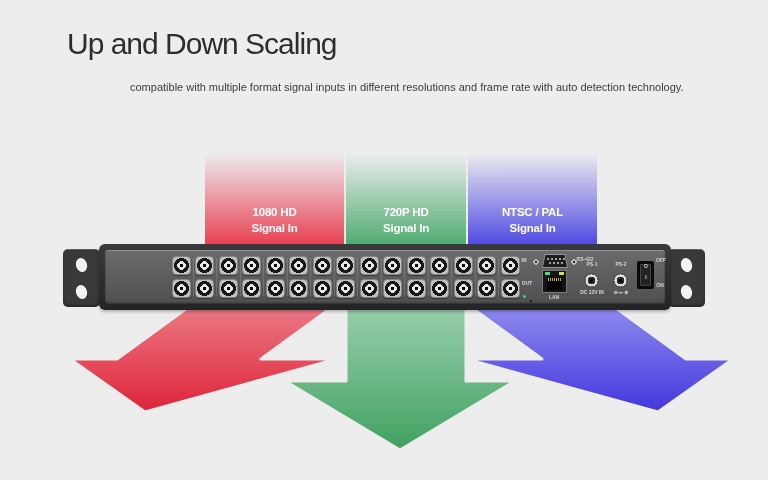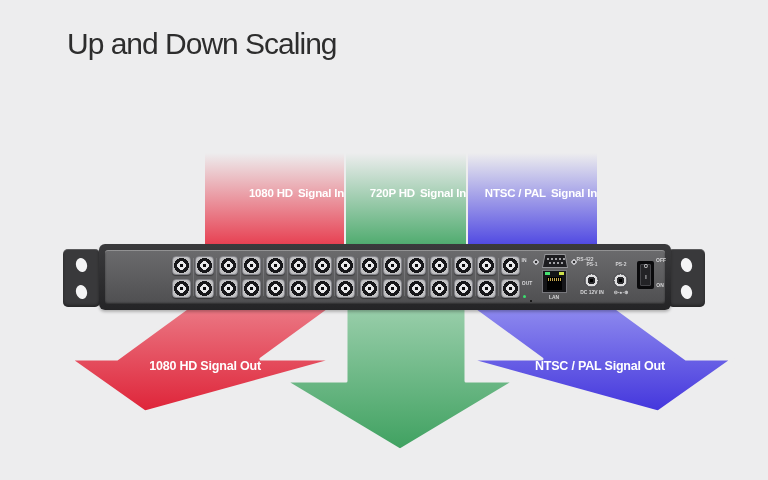--- a/index.html
+++ b/index.html
@@ -6,21 +6,21 @@
   body{font-family:"Liberation Sans", sans-serif;}
   .stage{position:relative;width:768px;height:480px;background:var(--bg);overflow:hidden;}
 
   
   .title{position:absolute;left:67px;top:27px;font-size:30px;font-weight:400;letter-spacing:-1px;color:var(--title_color);}
   .intro{position:absolute;font-size:11px;color:var(--text_color);letter-spacing:0;}
   .intro.l1{left:130px;top:81px;}
   .intro.l2{left:67px;top:94px;}
 
   
-  .band{position:absolute;top:153px;height:94px;display:flex;flex-direction:row;justify-content:flex-end;align-items:center;gap:5px;padding-bottom:13px;box-sizing:border-box;z-index:1;}
+  .band{position:absolute;top:153px;height:94px;display:flex;flex-direction:column;justify-content:flex-end;align-items:center;gap:5px;padding-bottom:13px;box-sizing:border-box;z-index:1;}
   .band.red{left:205px;width:139px;background:linear-gradient(to bottom,rgba(255,255,255,0),var(--band_red));}
   .band.green{left:346px;width:120px;background:linear-gradient(to bottom,rgba(255,255,255,0),var(--band_green));}
   .band.blue{left:468px;width:129px;background:linear-gradient(to bottom,rgba(255,255,255,0),var(--band_blue));}
   .band span{color:#fff;font-weight:700;font-size:11.5px;letter-spacing:-0.2px;line-height:11px;}
 
   
   .arrows{position:absolute;left:0;top:0;z-index:1;}
   .out-label{position:absolute;width:200px;text-align:center;color:#fff;font-weight:700;font-size:12.5px;letter-spacing:-0.2px;z-index:1;}
   .out-label.red{left:105px;top:359px;}
   .out-label.green{left:300px;top:370px;}
@@ -60,20 +60,21 @@
 
   .led{position:absolute;left:418px;top:45px;width:3px;height:3px;border-radius:50%;background:#3ae06e;}
   .pinhole{position:absolute;left:425px;top:50px;width:2px;height:2px;border-radius:50%;background:#0a0a0a;}
 </style>
 </head>
 <body>
 
 <div class="stage">
 
   <div class="title">Up and Down Scaling</div>
+  <div class="intro l1">compatible with multiple format signal inputs in different resolutions and frame rate with auto detection technology.</div>
 
   <div class="band red">
     <span>1080 HD</span>
     <span>Signal In</span>
   </div>
   <div class="band green">
     <span>720P HD</span>
     <span>Signal In</span>
   </div>
   <div class="band blue">
@@ -93,22 +94,20 @@
       </linearGradient>
       <linearGradient id="gBlue" gradientUnits="userSpaceOnUse" x1="0" y1="305" x2="0" y2="415">
         <stop offset="0" style="stop-color:var(--arrow_blue_top)"></stop>
           <stop offset="1" style="stop-color:var(--arrow_blue_bot)"></stop>
       </linearGradient>
     </defs>
     <path fill="url(#gRed)" style="stroke:var(--bg)" stroke-width="3" stroke-linejoin="round" d="M187,308 L331,308 L261,359 L337,359 L145,412 L70,359 L117,359 Z"></path>
     <path fill="url(#gBlue)" style="stroke:var(--bg)" stroke-width="3" stroke-linejoin="round" d="M472,308 L616,308 L686,359 L733,359 L658,412 L466,359 L542,359 Z"></path>
     <path fill="url(#gGreen)" style="stroke:var(--bg)" stroke-width="3" stroke-linejoin="round" d="M346,308 L466,308 L466,381 L515,381 L400,450 L285,381 L346,381 Z"></path>
   </svg>
-  <div class="out-label red">1080 HD Signal Out</div>
-  <div class="out-label blue">NTSC / PAL Signal Out</div>
 
   <div class="device">
     <div class="ear left">
       <div class="hole top"></div>
       <div class="hole bot"></div>
     </div>
     <div class="ear right">
       <div class="hole top"></div>
       <div class="hole bot"></div>
     </div>

